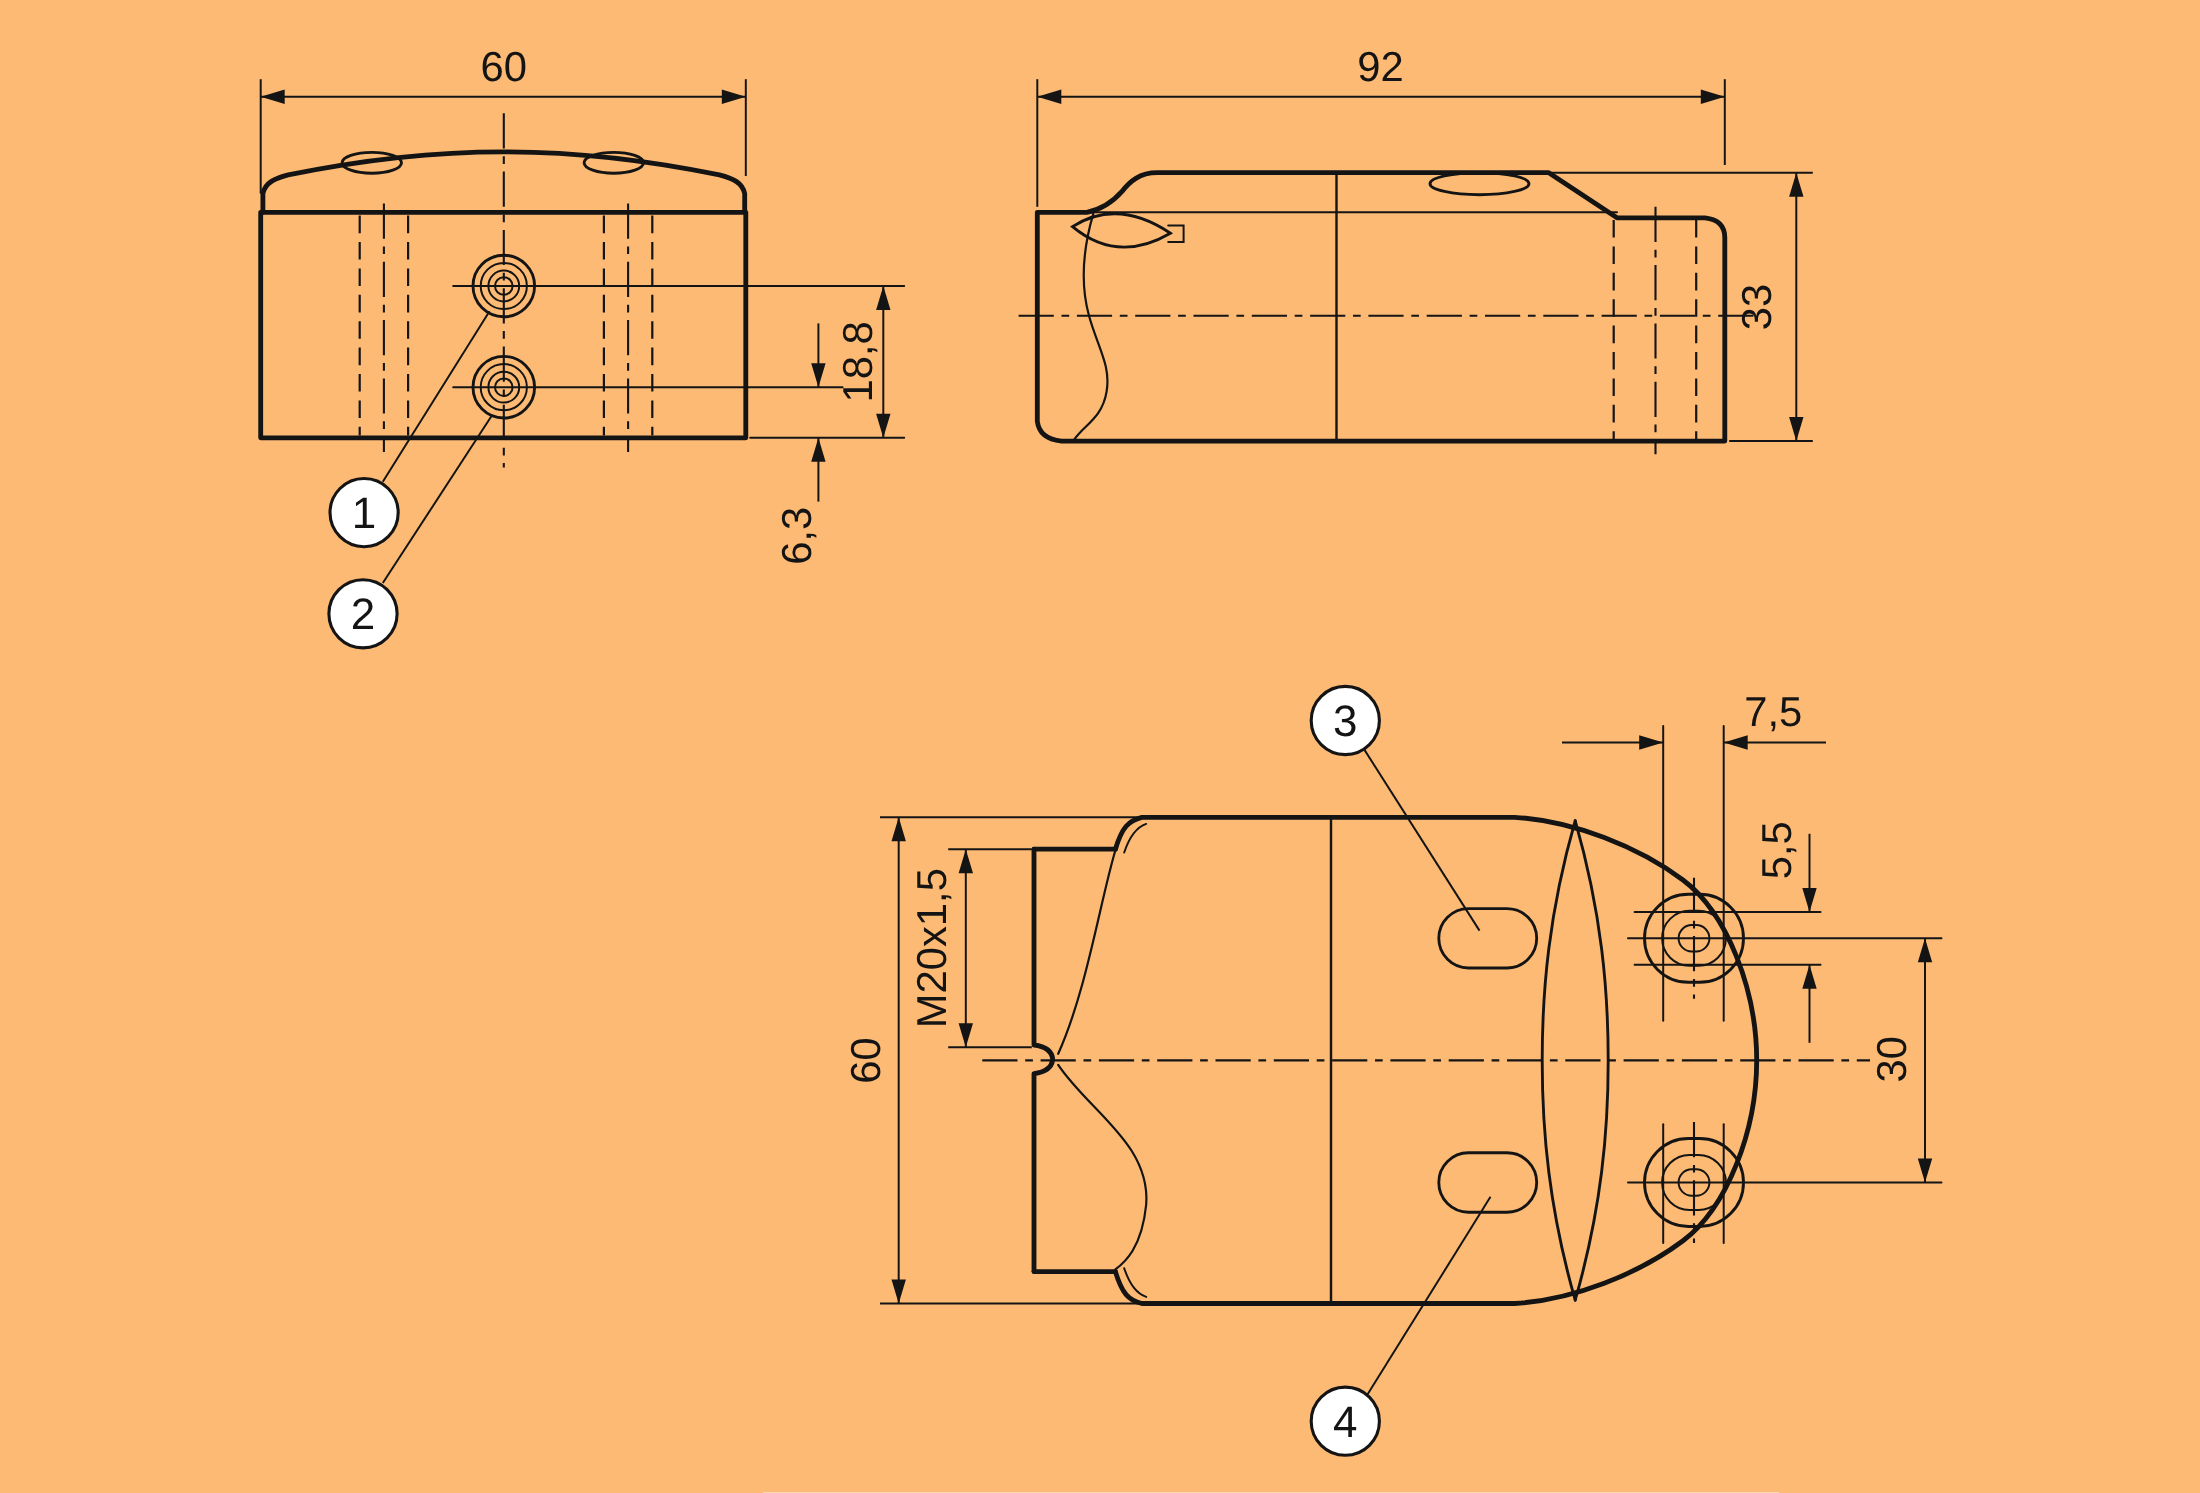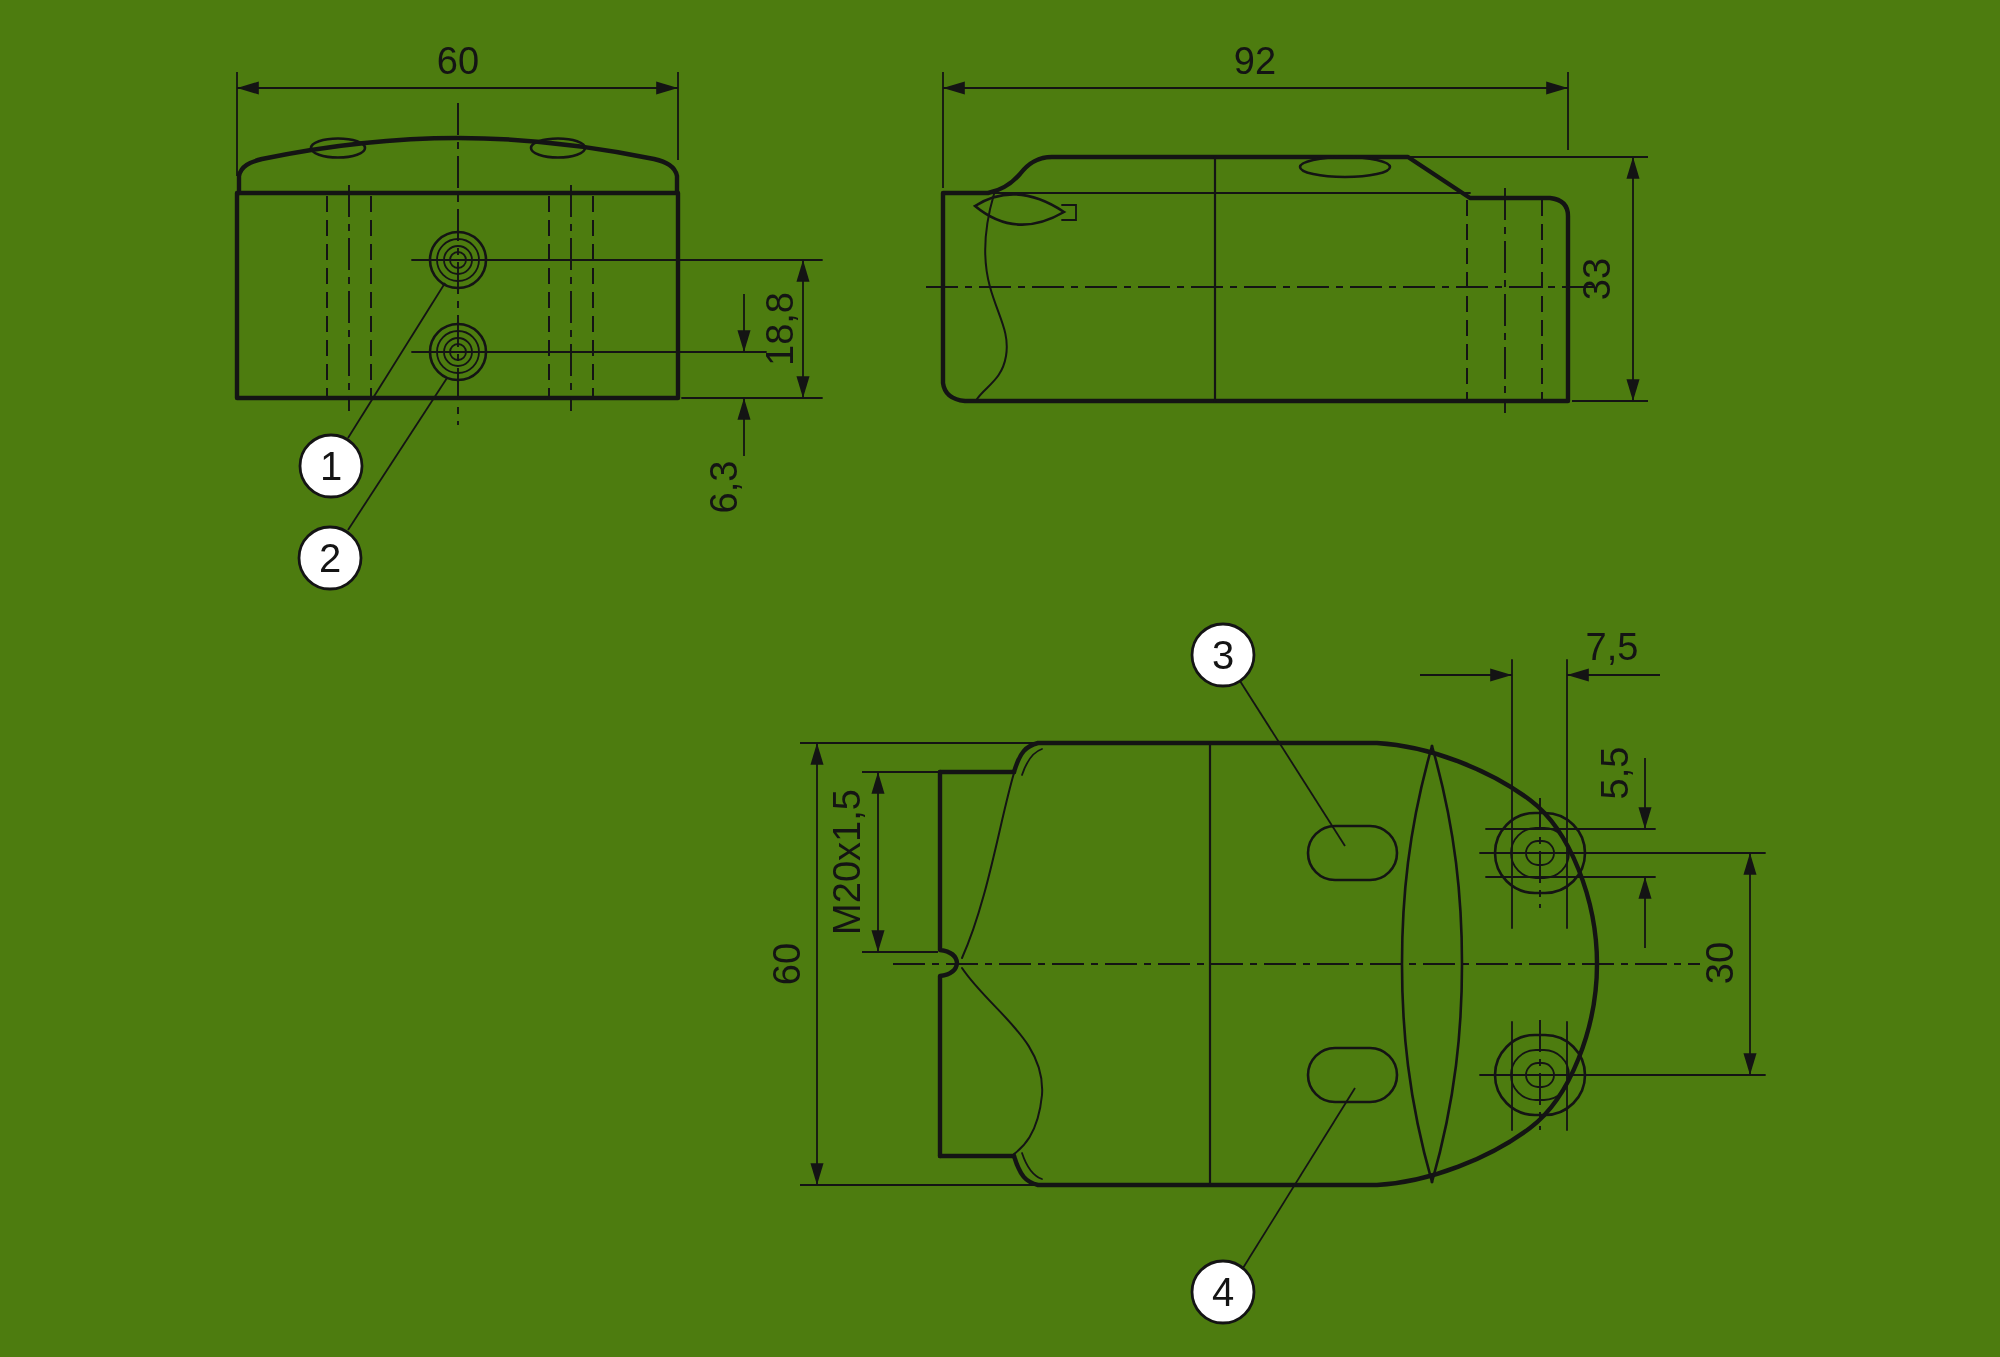--- a/index.html
+++ b/index.html
@@ -1,16 +1,16 @@
 <!DOCTYPE html>
 <html><head>
 <meta charset="utf-8">
 <style>
   html,body{margin:0;padding:0;background:#ffffff;}
-  .stage{width:2000px;height:1357px;position:relative;background:#4d7c0f;
+  .stage{width:2000px;height:1357px;position:relative;background:#fdba74;
          font-family:"Liberation Sans", sans-serif;}
   svg{display:block}
   .ln{stroke:#141414;fill:none;stroke-linecap:round;}
   .thick{stroke-width:4.4;stroke-linejoin:round;}
   .med{stroke-width:2.6;}
   .thin{stroke-width:1.8;}
   .part{stroke-width:2.2;}
   .dash{stroke-width:2.0;stroke-dasharray:16 8;stroke-linecap:butt;}
   .cdash{stroke-width:1.9;stroke-dasharray:32 7 7 7;stroke-linecap:butt;}
   .dim{stroke:#141414;stroke-width:1.8;fill:none;}

